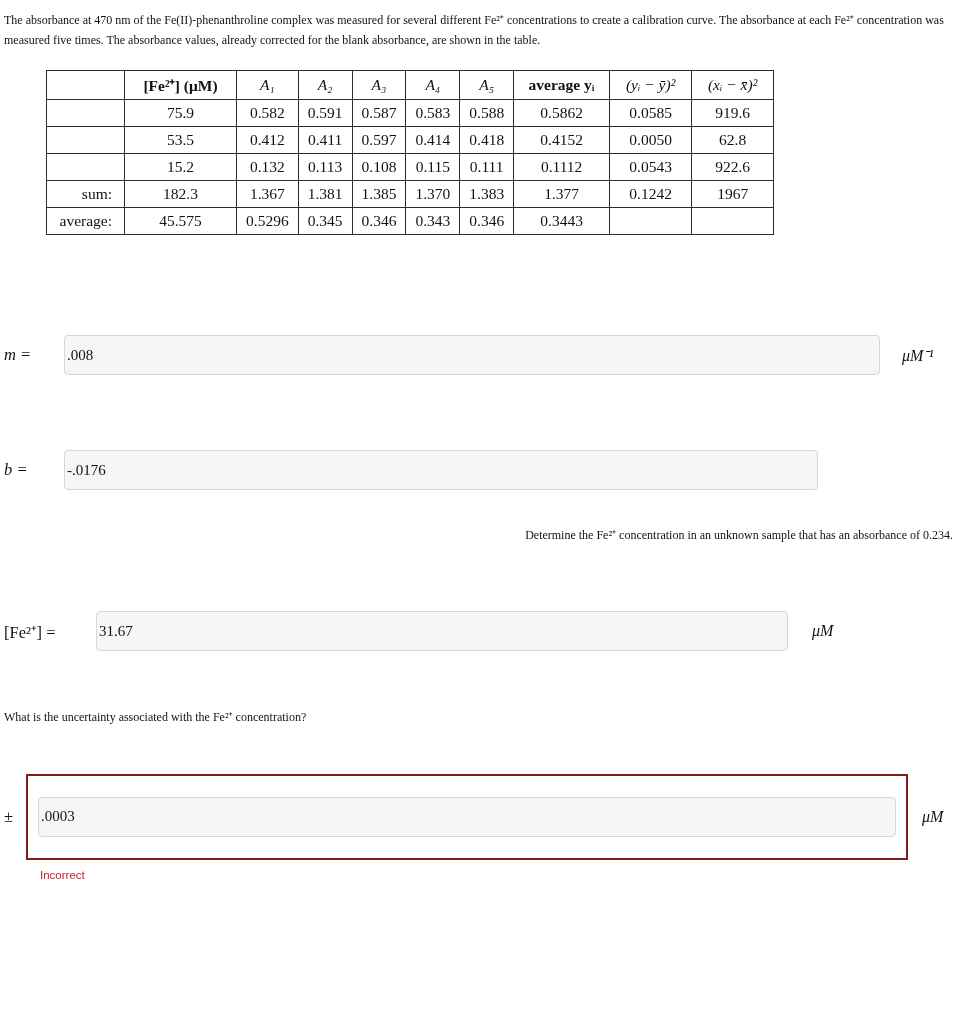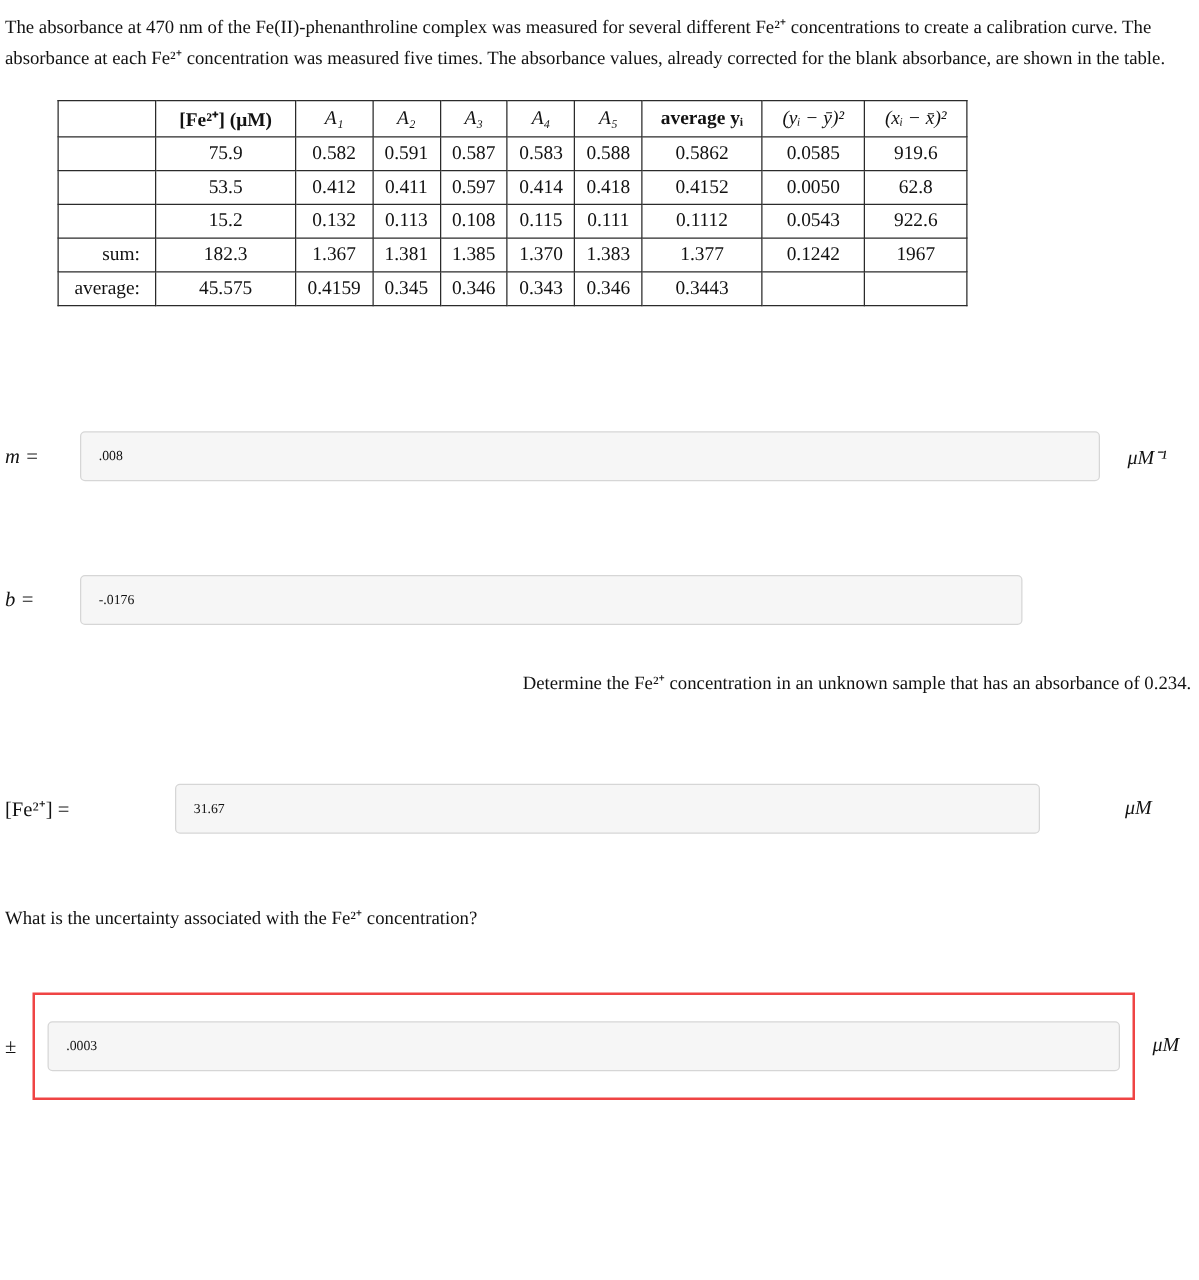--- a/index.html
+++ b/index.html
@@ -6,21 +6,21 @@
   html, body { background: #ffffff; }
   body {
     width: 959px;
     color: #121212;
     font-family: "Liberation Serif", serif;
     font-size: 16px;
   }
   .page { padding: 10px 6px 18px 4px; }
 
   .para {
-    font-size: 15px;
+    font-size: 12px;
     line-height: 1.68;
     max-width: 950px;
   }
   .question-text { margin-top: 0; }
 
   
   table.data {
     border-collapse: collapse;
     margin: 20px 0 12px 42px;
     font-size: 15.5px;
@@ -50,48 +50,48 @@
   
   .answer-row { display: flex; align-items: center; }
   .ans-label { font-size: 16.5px; flex: none; }
   .ans-label.italic { font-style: italic; }
   input.field {
     height: 40px;
     background: #f6f6f6;
     border: 1px solid #d6d6d6;
     border-radius: 4px;
     font-family: "Liberation Serif", serif;
-    font-size: 11px;
+    font-size: 15px;
     color: #111;
-    padding: 0 14px;
+    padding: 0 2px;
     outline: none;
   }
   .unit { font-style: italic; font-size: 16px; white-space: nowrap; }
 
   .row-m { margin-top: 100px; }
   .row-m .ans-label, .row-b .ans-label { width: 60px; }
   .row-m .field { width: 816px; }
   .row-m .unit { margin-left: 22px; }
 
   .row-b { margin-top: 75px; }
   .row-b .field { width: 754px; }
 
   .determine-text { margin-top: 35px; text-align: right; }
 
-  .row-fe { margin-top: 66px; gap: 44px; }
+  .row-fe { margin-top: 66px; }
   .row-fe .ans-label { width: 92px; }
   .row-fe .field { width: 692px; }
   .row-fe .unit { margin-left: 24px; }
 
   .uncertainty-text { margin-top: 56px; }
 
   .row-pm { margin-top: 46px; }
   .row-pm .ans-label { width: 22px; }
   .error-box {
-    border: 2px solid #ef4444;
+    border: 2px solid #7f1d1d;
     padding: 21px 10px;
     flex: none;
   }
   .row-pm .field { width: 858px; }
   .row-pm .unit { margin-left: 14px; }
 
   .feedback {
     margin: 9px 0 0 36px;
     font-family: "Liberation Sans", sans-serif;
     font-size: 11.5px;
@@ -165,21 +165,21 @@
           <td>1.385</td>
           <td>1.370</td>
           <td>1.383</td>
           <td>1.377</td>
           <td>0.1242</td>
           <td>1967</td>
         </tr>
         <tr>
           <td>average:</td>
           <td>45.575</td>
-          <td>0.4159</td>
+          <td>0.5296</td>
           <td>0.345</td>
           <td>0.346</td>
           <td>0.343</td>
           <td>0.346</td>
           <td>0.3443</td>
           <td></td>
           <td></td>
         </tr>
       </tbody>
   </table>
@@ -207,14 +207,15 @@
   <p class="para uncertainty-text">What is the uncertainty associated with the Fe²⁺ concentration?</p>
 
   <div class="answer-row row-pm">
     <span class="ans-label">±</span>
     <div class="error-box">
       <input class="field" type="text" value=".0003" style="">
     </div>
     <span class="unit">μM</span>
   </div>
 
+  <div class="feedback">Incorrect</div>
 
 </div>
 
 </body></html>

